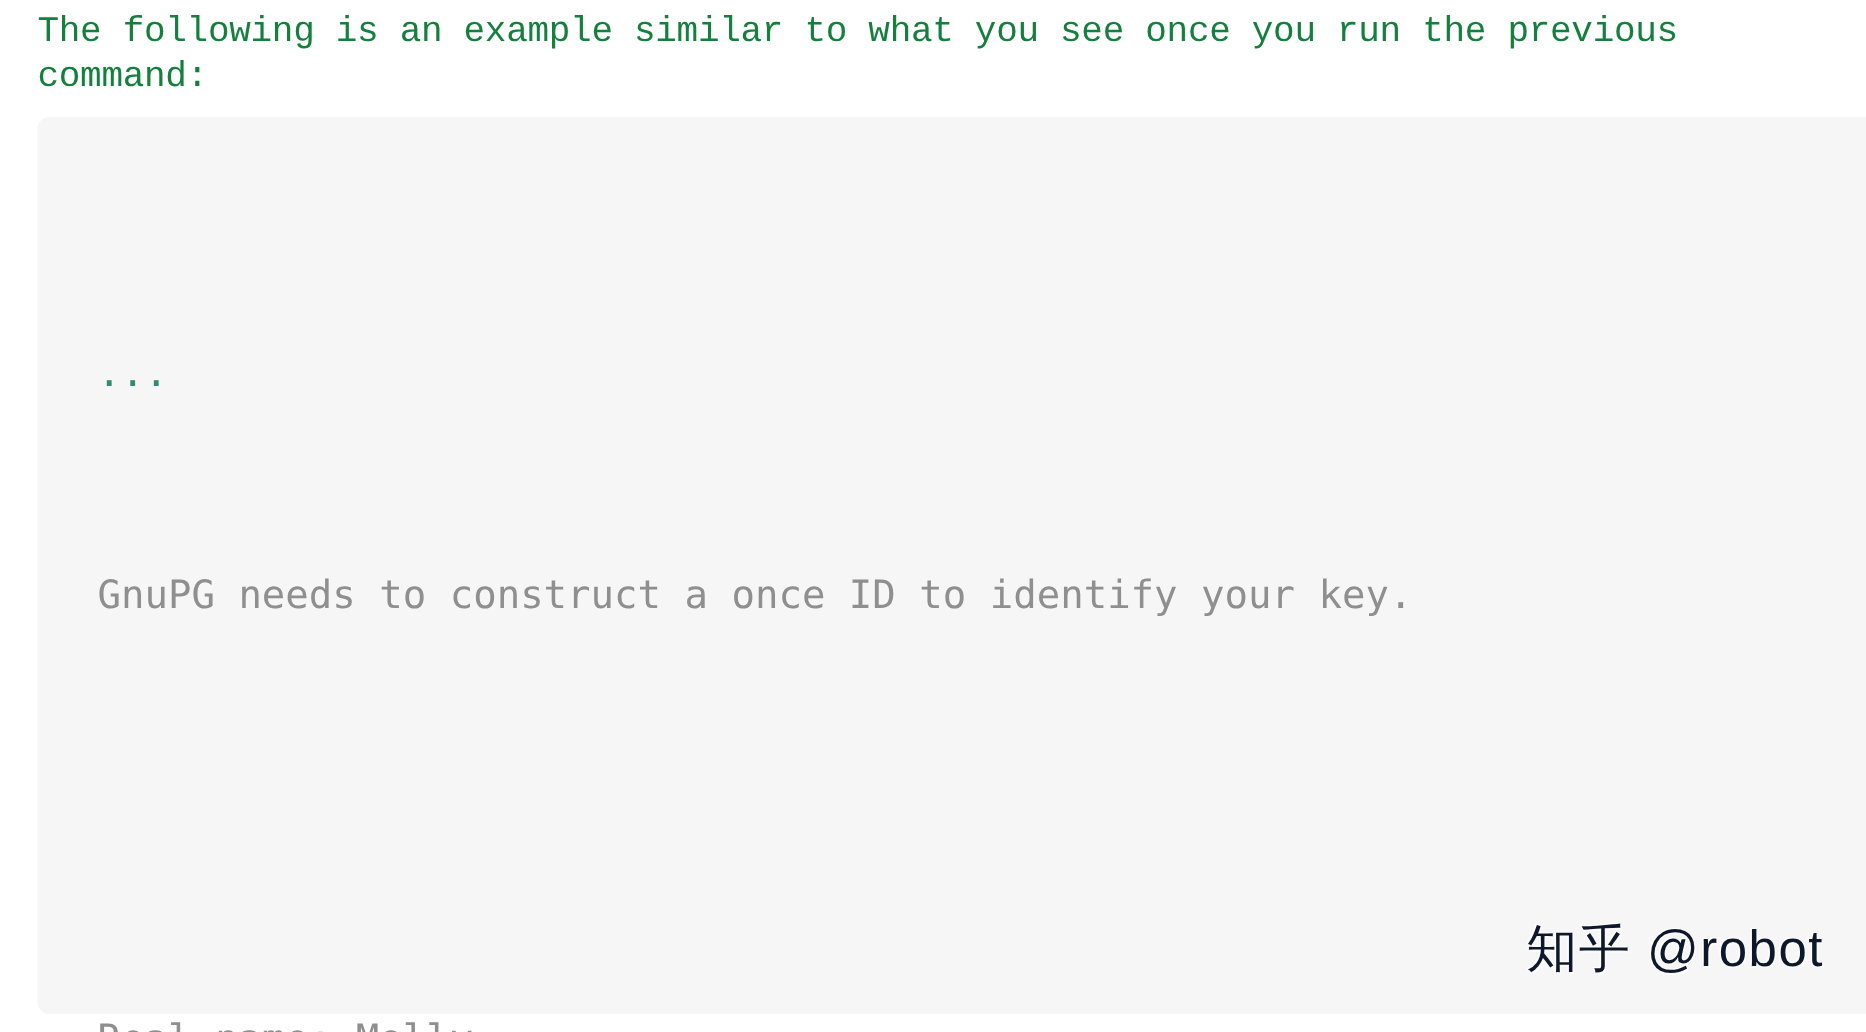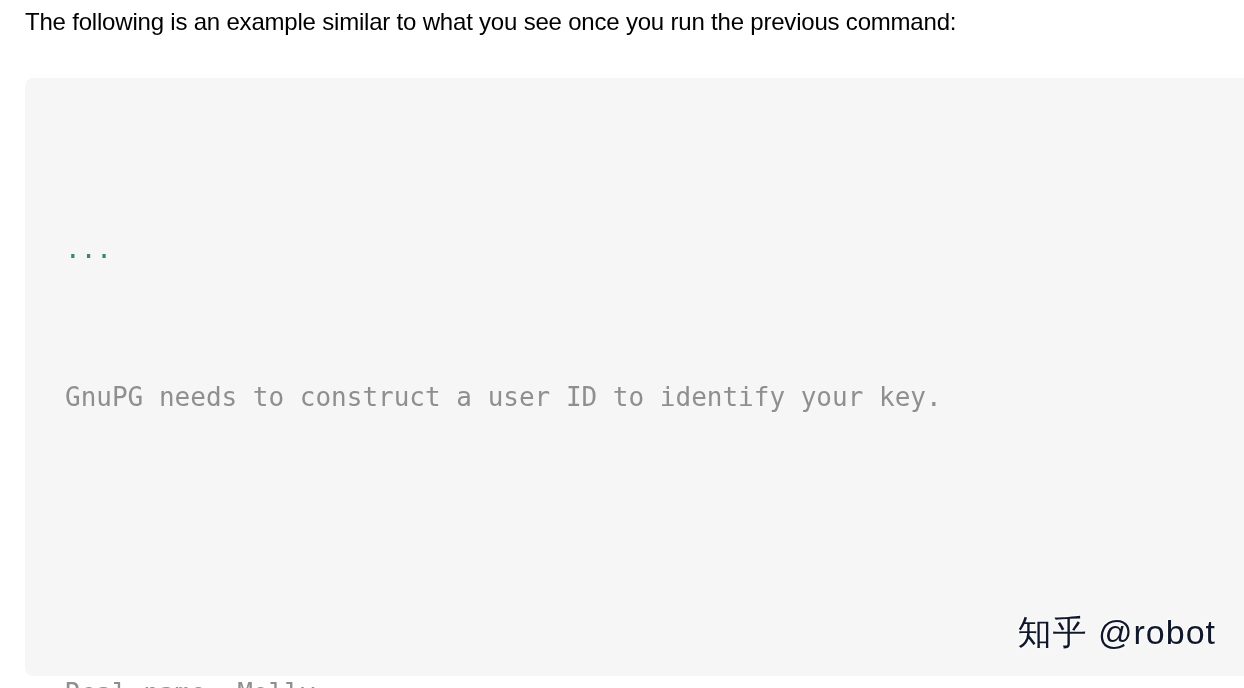--- a/index.html
+++ b/index.html
@@ -8,22 +8,23 @@
     background: #ffffff;
     overflow: hidden;
     position: relative;
     font-family: "Liberation Sans", sans-serif;
   }
   .intro {
     position: absolute;
     left: 25px; top: 7px;
     font-size: 24px;
     line-height: 30px;
-    color: #000000;
+    color: #15803d;
     letter-spacing: -0.2px;
+    font-family: Liberation Mono, monospace;
   }
   .terminal {
     position: absolute;
     left: 25px; top: 78px;
     width: 1231px;   
     height: 598px;
     background: #f6f6f6;
     border-radius: 8px;
     padding: 42px 30px 0 40px;
   }
@@ -48,21 +49,21 @@
 </head>
 <body>
 
 <p class="intro">The following is an example similar to what you see once you run the previous command:</p>
 
 <div class="terminal">
   <div class="code">
 
     <div class="code-line"><span class="tok-ellipsis">...</span></div>
 
-    <div class="code-line"><span class="tok-plain">GnuPG needs to construct a user ID to identify your key.</span></div>
+    <div class="code-line"><span class="tok-plain">GnuPG needs to construct a once ID to identify your key.</span></div>
 
     <div class="code-line"><span class="tok-plain"></span></div>
 
     <div class="code-line"><span class="tok-plain">Real name: Molly</span></div>
 
     
 
     
 
     

